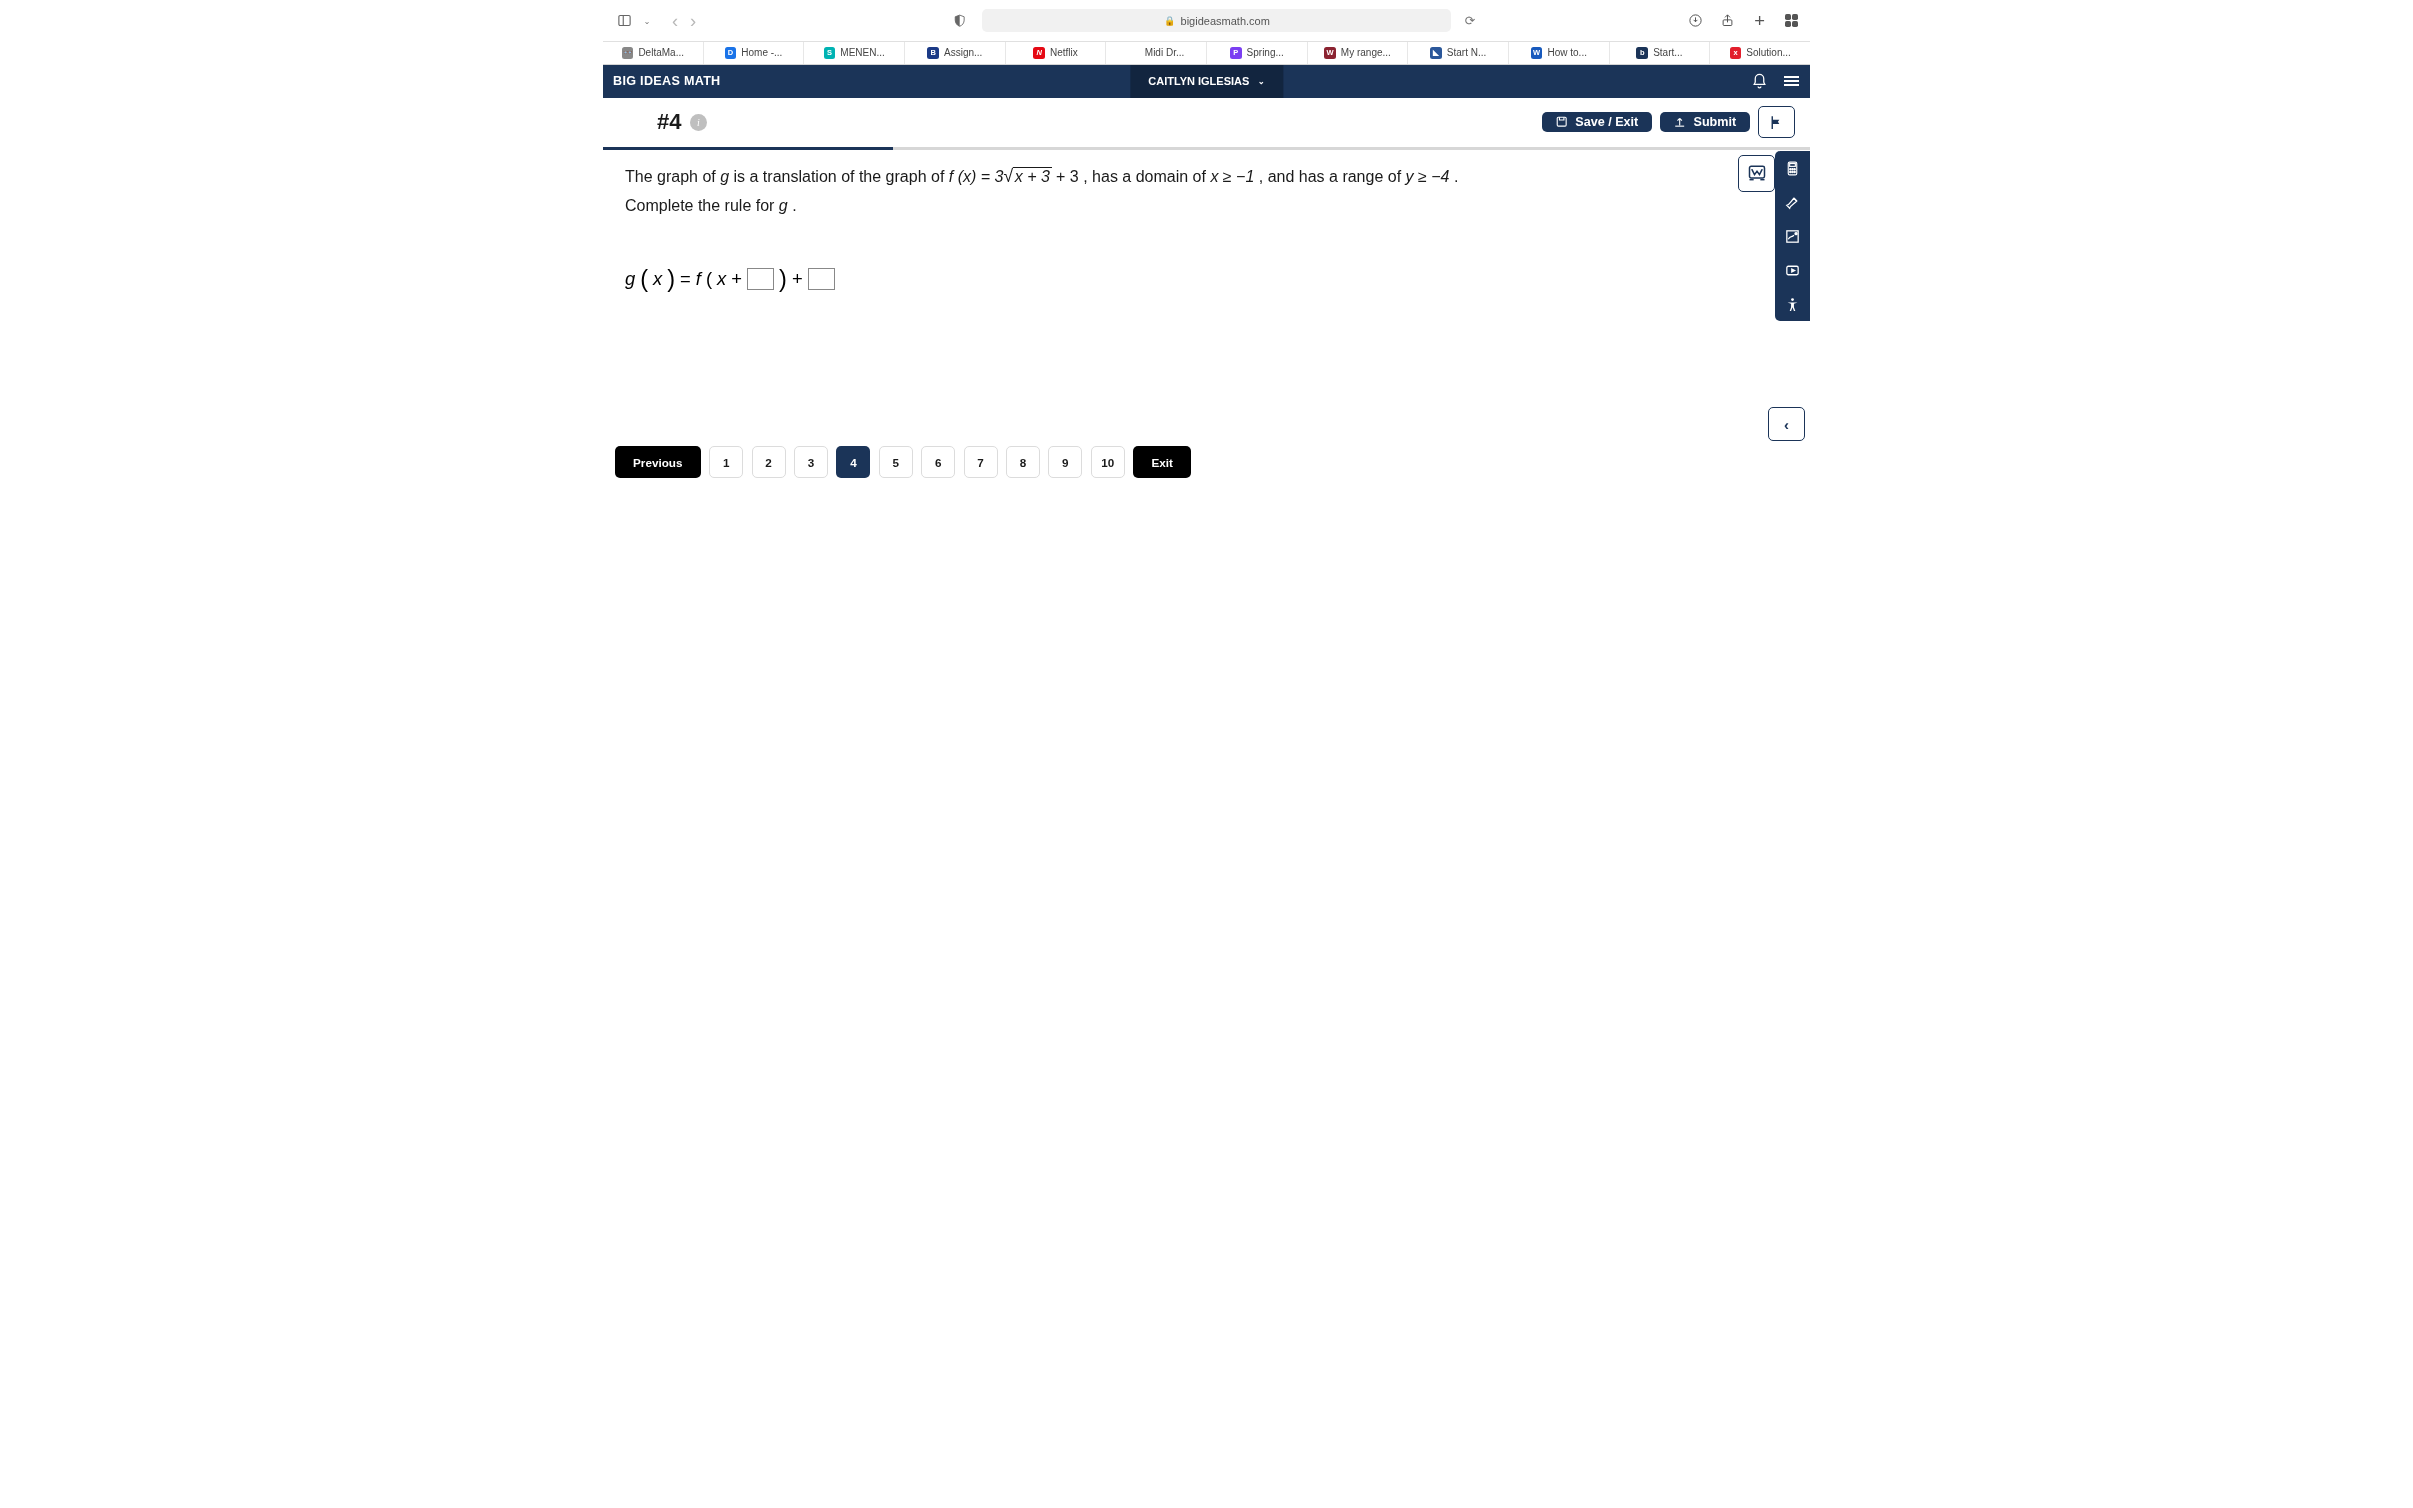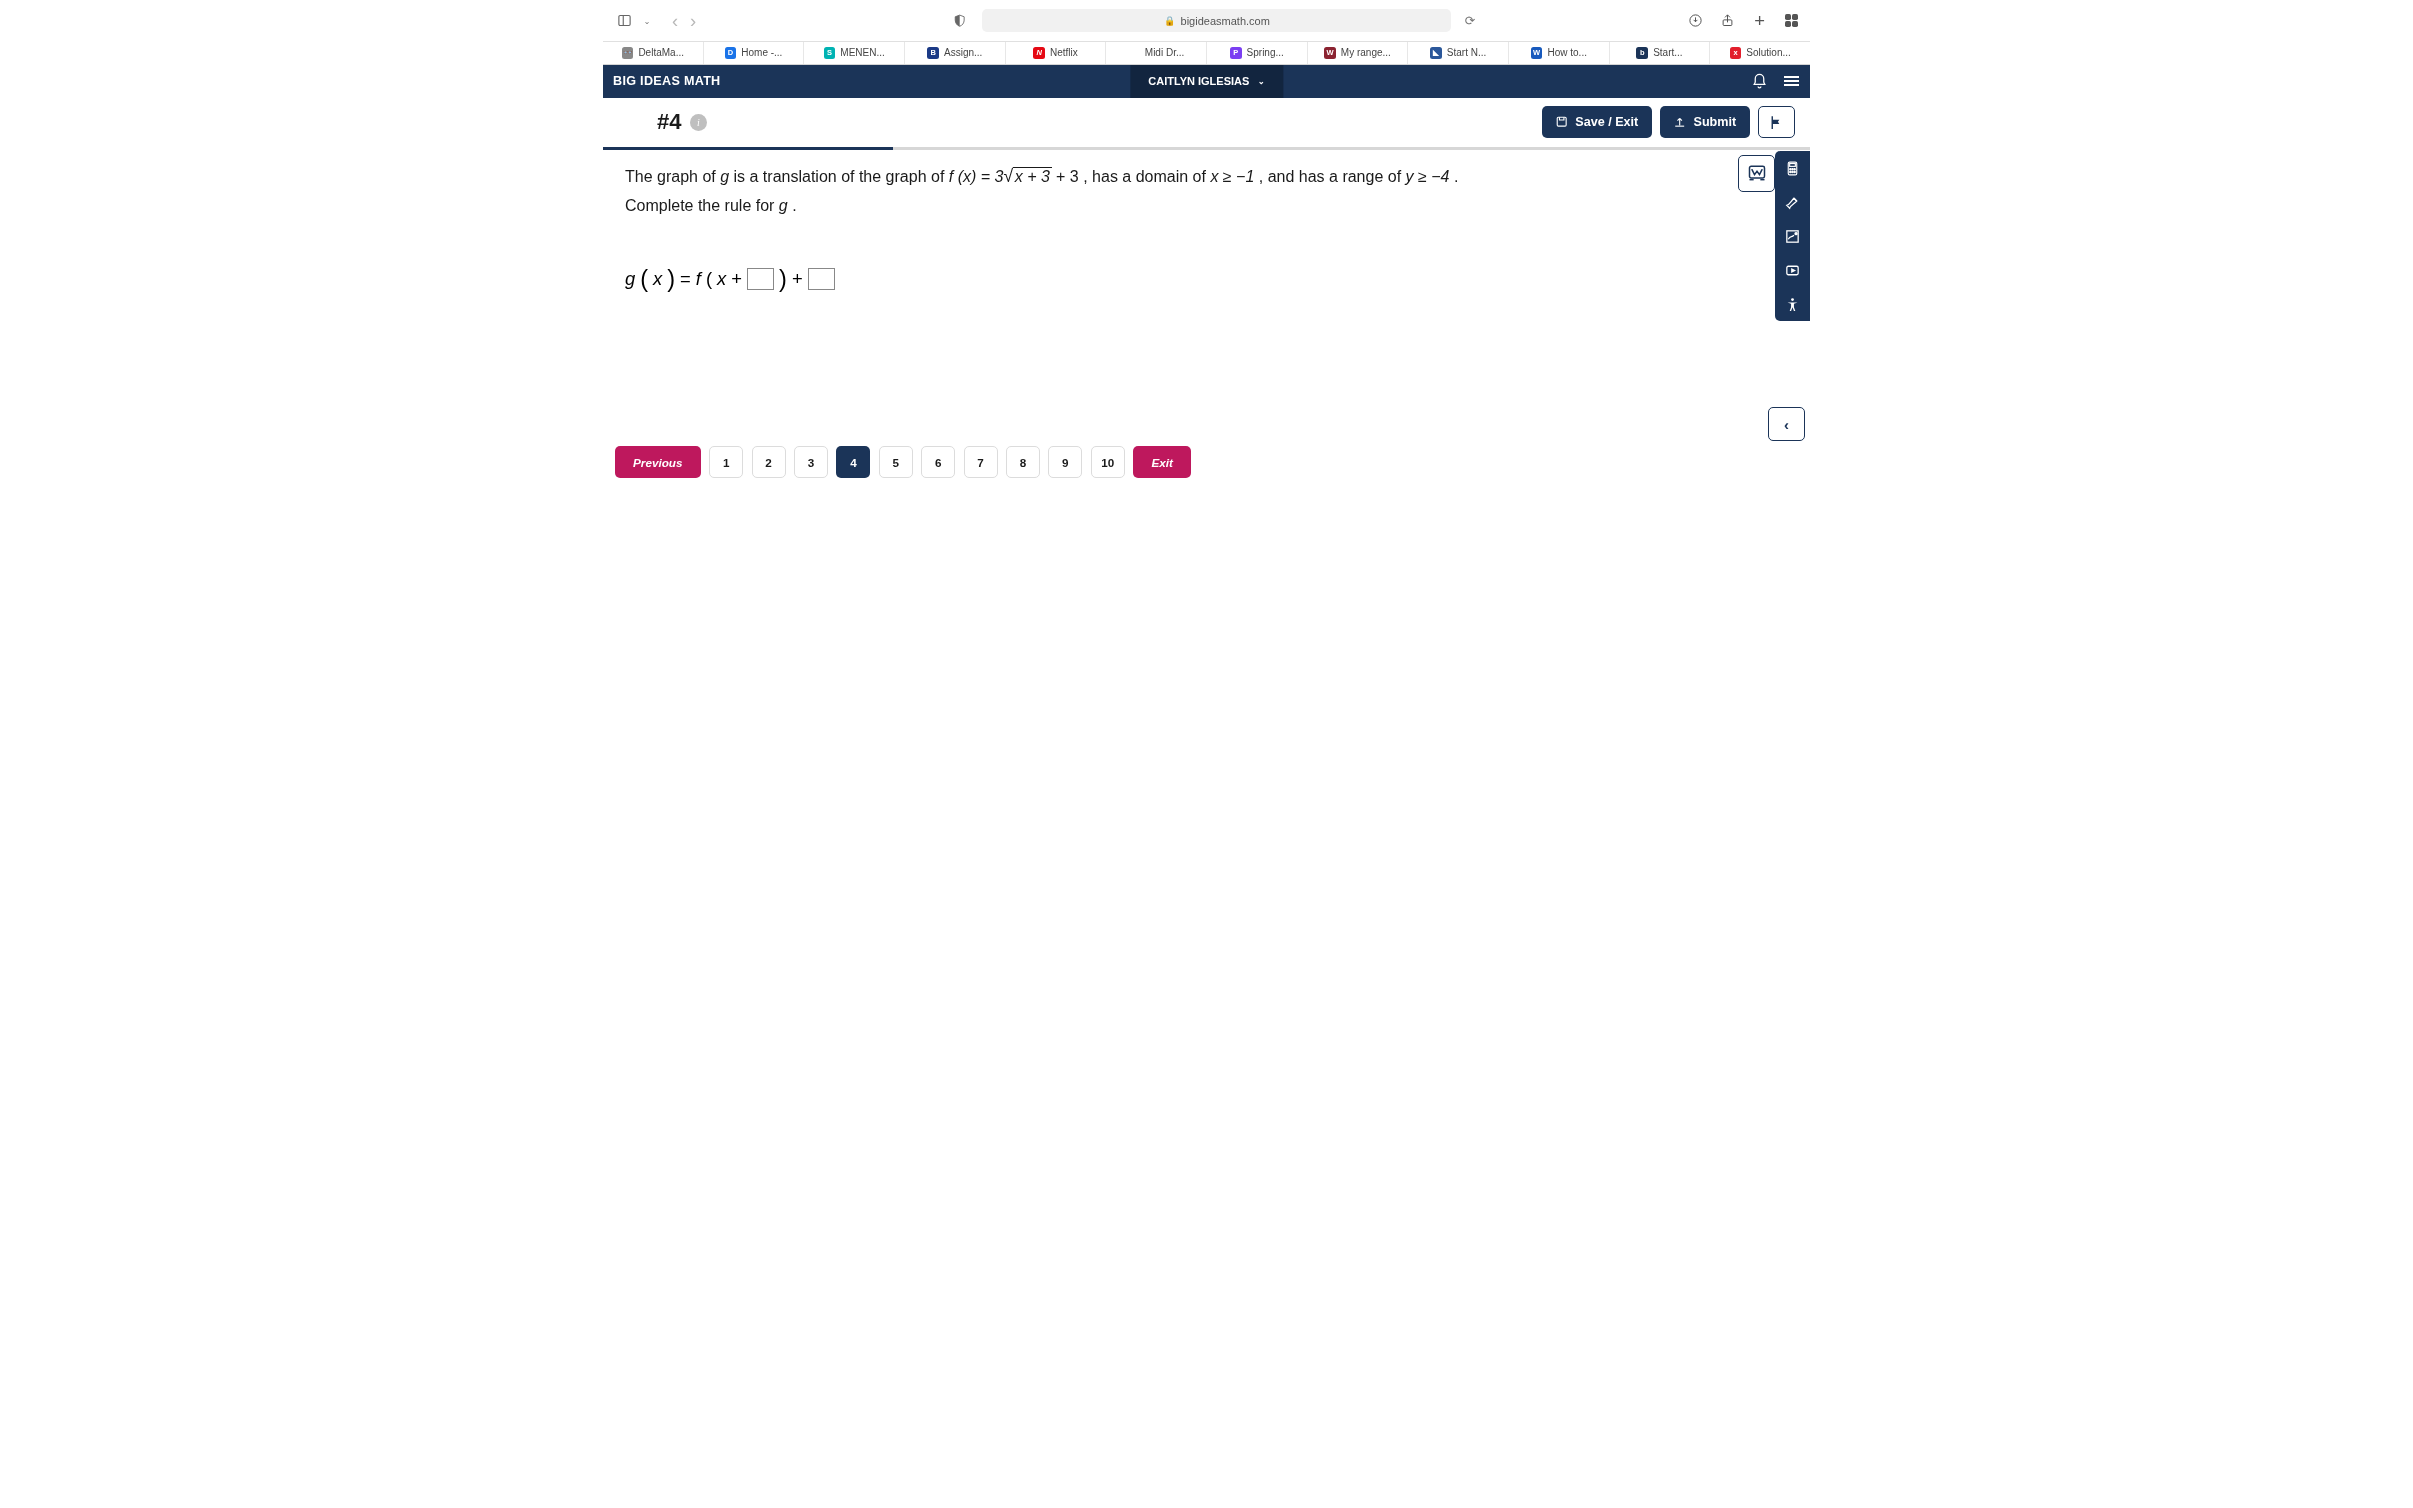--- a/index.html
+++ b/index.html
@@ -46,21 +46,21 @@
 .hdr-right { margin-left:auto; display:flex; gap:15px; align-items:center; }
 .hdr-ic { width:17px; height:17px; cursor:pointer; display:flex; align-items:center; justify-content:center; }
 .hamb { display:flex; flex-direction:column; gap:2.5px; }
 .hamb span { width:15px; height:1.7px; background:#fff; }
 
 
 .qbar { height: 49px; display:flex; align-items:center; padding:0 15px; }
 .qnum { font-size:22px; font-weight:700; color:#1b1b1b; margin-left:39px; }
 .info-i { width:17px; height:17px; border-radius:50%; background:#bfbfbf; color:#fff; display:flex; align-items:center; justify-content:center; font-size:10px; font-style:italic; font-family: Georgia, serif; margin-left:8.4px; cursor:pointer; }
 .qbar-right { margin-left:auto; display:flex; gap:8.4px; align-items:center; }
-.pill { background:#1b3458; color:#fff; border-radius:5px; height:32px; padding:0 13.4px; display:flex; align-items:center; gap:6.7px; font-weight:600; font-size:12.6px; cursor:pointer; }
+.pill { background:#1b3458; color:#fff; border-radius:5px; height:20px; padding:0 13.4px; display:flex; align-items:center; gap:6.7px; font-weight:600; font-size:12.6px; cursor:pointer; }
 .flag-btn { width:37px; height:32px; border:1.7px solid #1b3458; border-radius:5px; display:flex; align-items:center; justify-content:center; cursor:pointer; }
 .flag-btn svg { width:17px; height:17px; }
 
 
 .progress-track { height:3.4px; background:#d7d7d7; display:flex; }
 .progress-fill { background:transparent; }
 .progress-fill.done { background:#1b3458; }
 
 
 .content { padding: 11.7px 22px; position:relative; }
@@ -80,21 +80,21 @@
 .sqrt-sym { font-size: 17.6px; }
 
 .answer-row { margin-top: 47px; font-size:18.4px; font-family: Georgia, 'Times New Roman', serif; display:flex; align-items:center; gap:5px; }
 .answer-row .it { font-style:italic; }
 .answer-row .big { font-size:23.5px; }
 .blk { display:inline-block; width:27px; height:22px; border:0.8px solid #888; background:#fff; }
 
 
 .pager { position:absolute; left:11.7px; top:446px; display:flex; align-items:center; gap:8.4px; }
 .pg-btn { min-width:34px; height:32px; border:0.8px solid #dcdcdc; border-radius:5px; background:#fff; display:flex; align-items:center; justify-content:center; font-weight:600; font-size:11.7px; color:#1b1b1b; cursor:pointer; }
-.pg-btn.nav { background:#be185d; color:#fff; padding:0 18.4px; border:none;font-style:italic; }
+.pg-btn.nav { background:#000000; color:#fff; padding:0 18.4px; border:none; }
 .pg-btn.active { background:#1b3458; color:#fff; border:none; }
 
 
 .tool-rail { position:absolute; right:0; top:151px; width:35px; }
 .tool { width:35px; height:34px; background:#1b3458; color:#fff; display:flex; align-items:center; justify-content:center; cursor:pointer; }
 .tool:first-child { border-top-left-radius:5px; }
 .tool:last-of-type { border-bottom-left-radius:5px; }
 .tool svg { width:17px; height:17px; }
 
 .collapse-btn { position:absolute; right:5px; top:407px; width:37px; height:34px; border:1.7px solid #1b3458; border-radius:5px; background:#fff; display:flex; align-items:center; justify-content:center; cursor:pointer; font-weight:bold; color:#1b3458; font-size:15px; }

